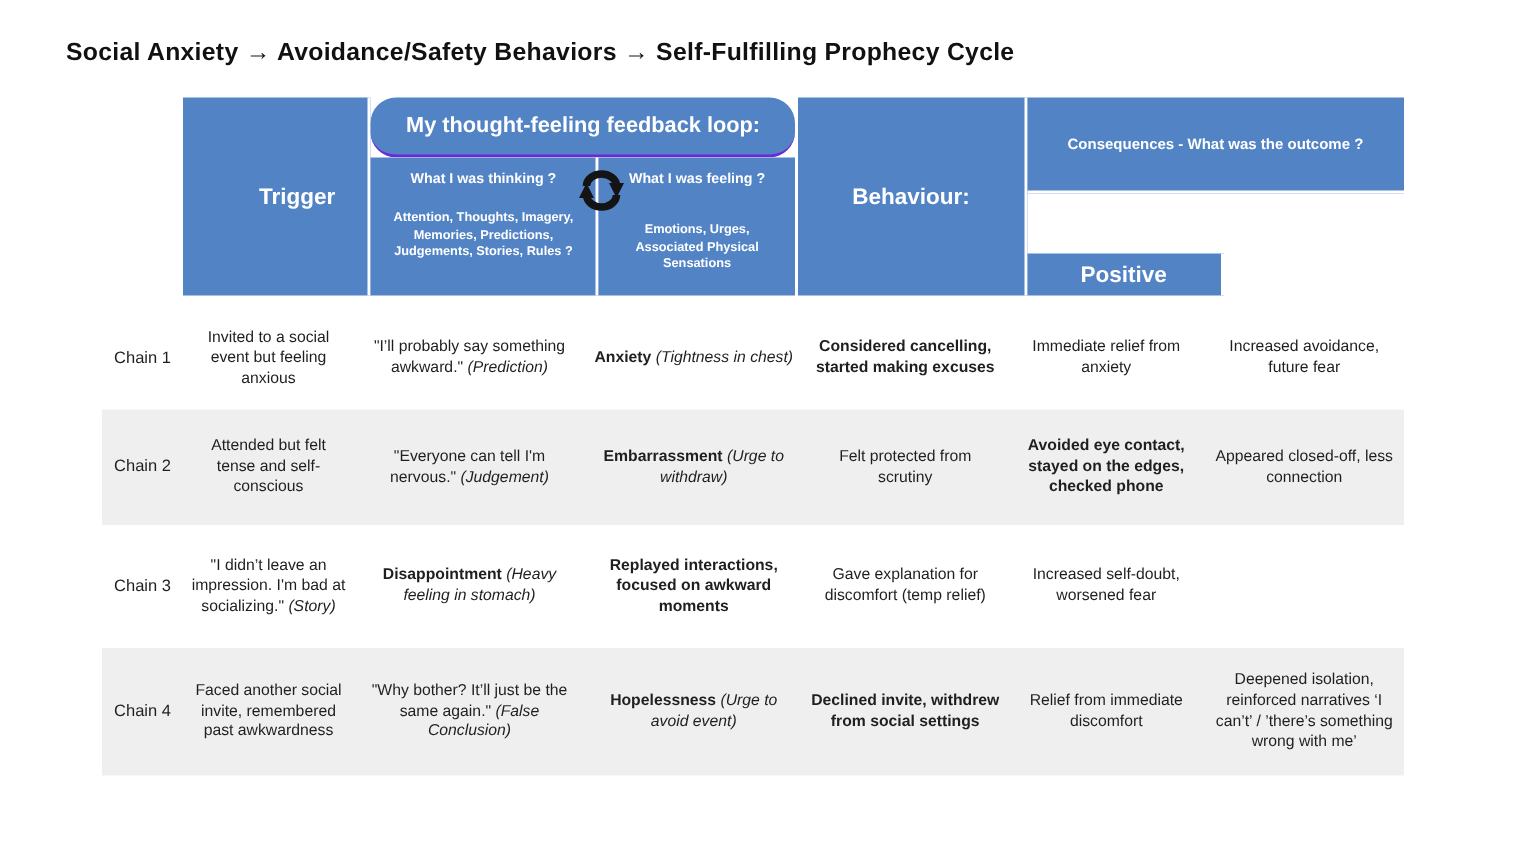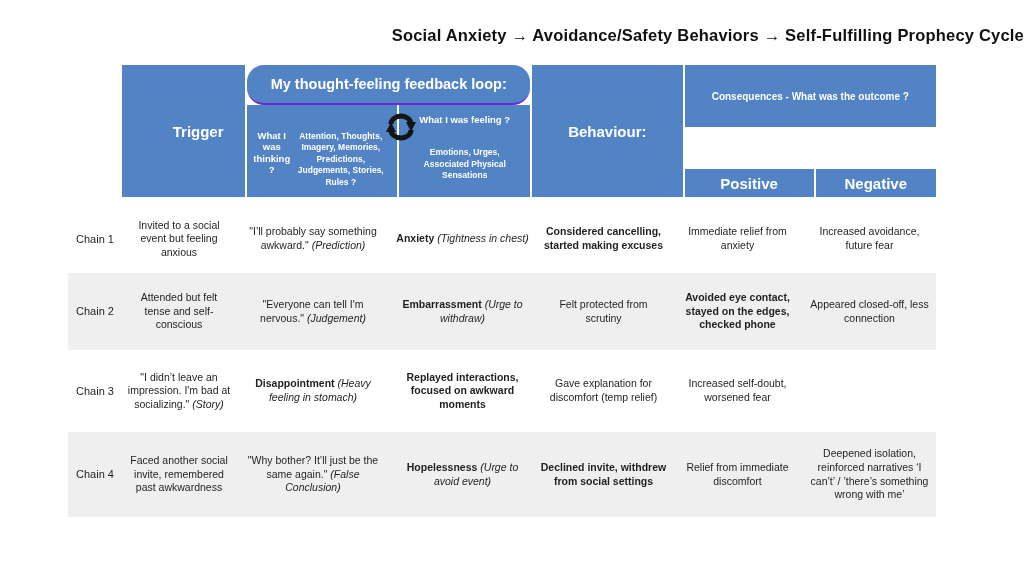--- a/index.html
+++ b/index.html
@@ -11,21 +11,21 @@
   html,body{width:1024px;height:576px;}
   body{
     background:#ffffff;
     font-family:"Liberation Sans", sans-serif;
     color:var(--ink);
     overflow:hidden;
   }
   .page{position:relative;width:1024px;height:576px;background:#fff;}
   .title{
     margin-top:26px;
-    text-align:right;
+    text-align:left;
     font-size:16.5px;
     font-weight:bold;
     letter-spacing:.2px;
     color:#111;
     margin-left:44px;
   }
 
   
   .hdr{
     margin:20px 0 0 122px;
@@ -39,21 +39,21 @@
     font-weight:bold;
     display:flex;
     align-items:center;
     justify-content:center;
     text-align:center;
   }
   .trigger-cell{width:130px;border-right:2px solid #fff;font-size:15px;padding-left:29px;}
   .loop-sec{width:299px;border-right:2px solid #fff;display:flex;flex-direction:column;position:relative;}
   .loop-title{height:40px;border-bottom:2px solid #6d28d9;font-size:14.5px;padding:16px 6px;border-radius:17px;}
   .loop-sub{flex:1;display:flex;}
-  .think-cell{width:152px;border-right:2px solid #fff;flex-direction:row;justify-content:flex-start;padding:9px 6px 6px;}
+  .think-cell{width:152px;border-right:2px solid #fff;flex-direction:column;justify-content:flex-start;padding:9px 6px 6px;}
   .feel-cell{flex:1;flex-direction:column;justify-content:flex-start;padding:9px 8px 6px;}
   .sub-title{font-size:9.5px;line-height:1.2;}
   .sub-note{font-size:8.5px;line-height:1.35;margin-top:14px;}
   .feel-cell .sub-note{margin-top:22px;}
   .behaviour-cell{width:160px;border-right:2px solid #fff;font-size:15px;}
   .cons-sec{width:264px;display:flex;flex-direction:column;border-radius:28px;}
   .cons-title{height:64px;border-bottom:2px solid #fff;font-size:10px;padding:0 14px;line-height:1.3;}
   .cons-sub{flex:1;display:flex;margin-top:40px;}
   .pos-cell{width:131px;border-right:2px solid #fff;font-size:15px;}
   .neg-cell{flex:1;font-size:15px;}
@@ -120,21 +120,20 @@
         </g>
       </svg>
     </div>
 
     <div class="hcell behaviour-cell">Behaviour:</div>
 
     <div class="cons-sec">
       <div class="hcell cons-title">Consequences - What was the outcome ?</div>
       <div class="cons-sub">
         <div class="hcell pos-cell">Positive</div>
-        <div class="hcell neg-cell">Negative</div>
       </div>
     </div>
   </div>
 
   <div class="tbody">
 
     <div class="row r1">
       <div class="bcell chain">Chain 1</div>
       <div class="bcell">Invited to a social event but feeling anxious</div>
       <div class="bcell"><span>"I’ll probably say something awkward."</span> <span class="ital">(Prediction)</span></div>

